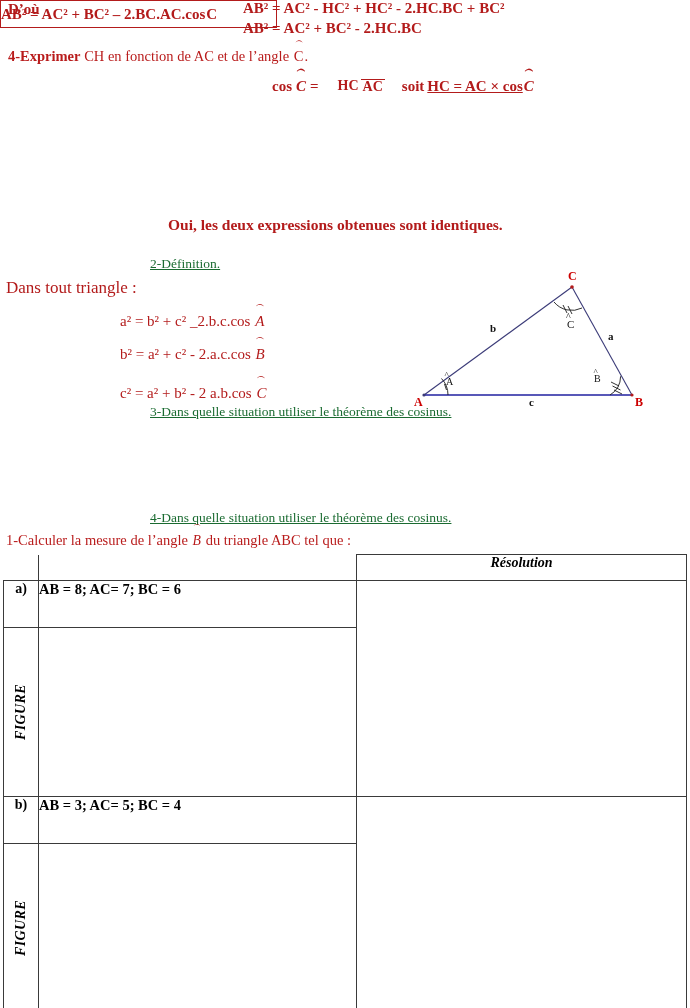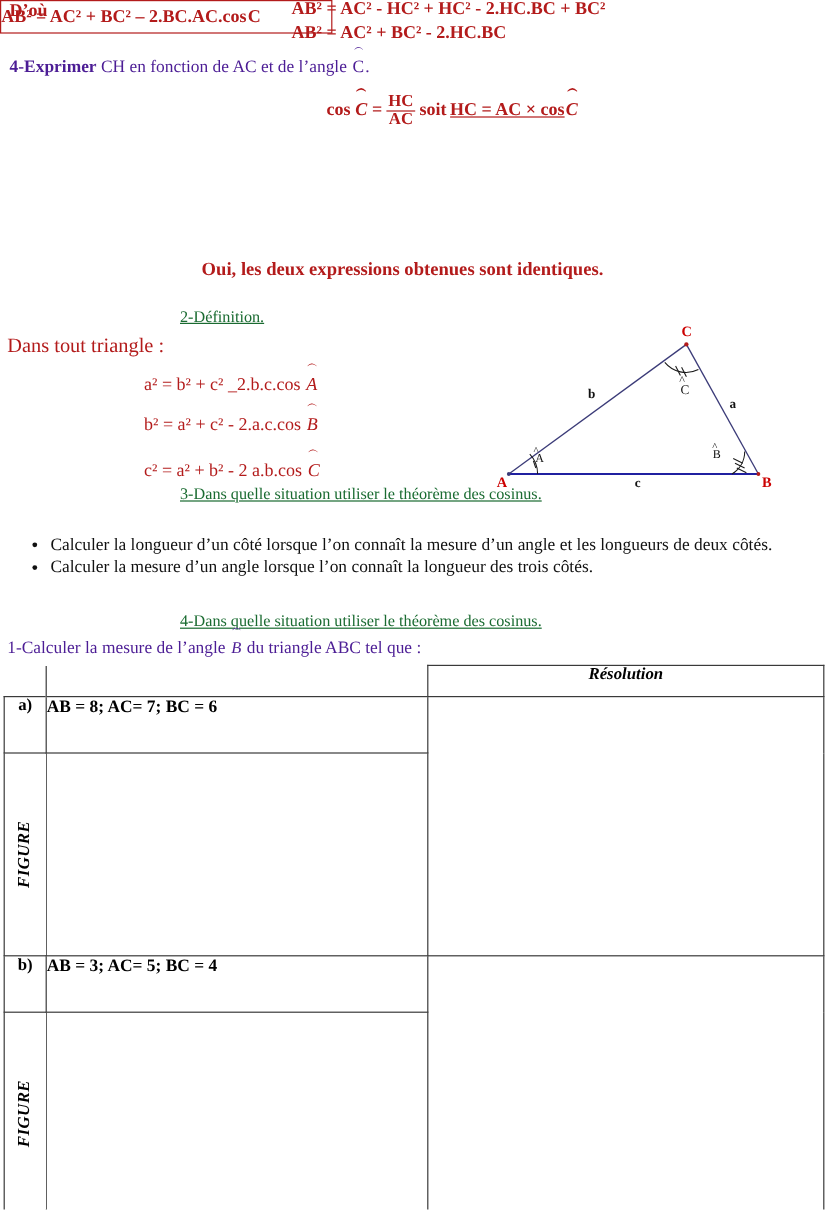--- a/index.html
+++ b/index.html
@@ -18,21 +18,21 @@
   .page {
     position: relative;
     width: 690px;
     height: 1008px;
   }
 
   
   .abs { position: absolute; white-space: nowrap; }
   .red   { color: #b31b1b; }
   .green { color: #1a6b31; }
-  .black { color: #4c1d95; }
+  .black { color: #b91c1c; }
   .b  { font-weight: bold; }
   .u  { text-decoration: underline; }
 
   
   #dou {
     left: 8px; top: 1px;
     font-size: 15px; font-weight: bold;
   }
   #eq1 { left: 243px; top: 0px;  font-size: 15px; font-weight: bold; }
   #eq2 { left: 243px; top: 20px; font-size: 15px; font-weight: bold; }
@@ -41,26 +41,26 @@
   #q4a .lead { font-weight: bold; }
 
   
   #cosline {
     left: 272px; top: 78px;
     font-size: 15px; font-weight: bold;
     display: flex; align-items: center; gap: 3px;
   }
   .frac {
     display: inline-flex;
-    flex-direction: column;
+    flex-direction: row;
     align-items: center;
     vertical-align: middle;
     line-height: 1.02;
     font-size: 14px;
-    margin: 0 0;
+    margin: 0 14px;
   }
   .frac .num { padding: 0 2px; }
   .frac .den { padding: 0 2px; border-top: 1.6px solid #b31b1b; }
 
   #q5 { left: 8px; top: 132px; font-size: 14.5px; }
 
   #boxedeq {
     left: 207px; top: 162px;
     width: 277px; height: 28px;
     border: 1.7px solid #b31b1b;
@@ -287,26 +287,20 @@
       <text x="194" y="124" font-family="Liberation Serif, serif" font-size="10" fill="#111">B</text>
       <text x="193.5" y="117" font-family="Liberation Serif, serif" font-size="9" fill="#111">^</text>
 
       <text x="167" y="70" font-family="Liberation Serif, serif" font-size="11" fill="#111">C</text>
       <text x="166" y="62" font-family="Liberation Serif, serif" font-size="10" fill="#111">^</text>
     </svg>
   </div>
 
   <div class="abs green u" id="link3">3-Dans quelle situation utiliser le théorème des cosinus.</div>
 
-  <div id="bullets">
-    <ul>
-      <li>Calculer la longueur d’un côté lorsque l’on connaît la mesure d’un angle et les longueurs de deux côtés.</li>
-      <li>Calculer la mesure d’un angle lorsque l’on connaît la longueur des trois côtés.</li>
-    </ul>
-  </div>
 
   <div class="abs green u" id="link4">4-Dans quelle situation utiliser le théorème des cosinus.</div>
 
   <div class="abs black" id="q1calc">
     <span>1-Calculer la mesure de l’angle </span><span class="hat hat-sm">B</span><span> du triangle ABC tel que :</span>
   </div>
 
   <table id="exercise-table">
     <colgroup>
       <col class="col-a">

